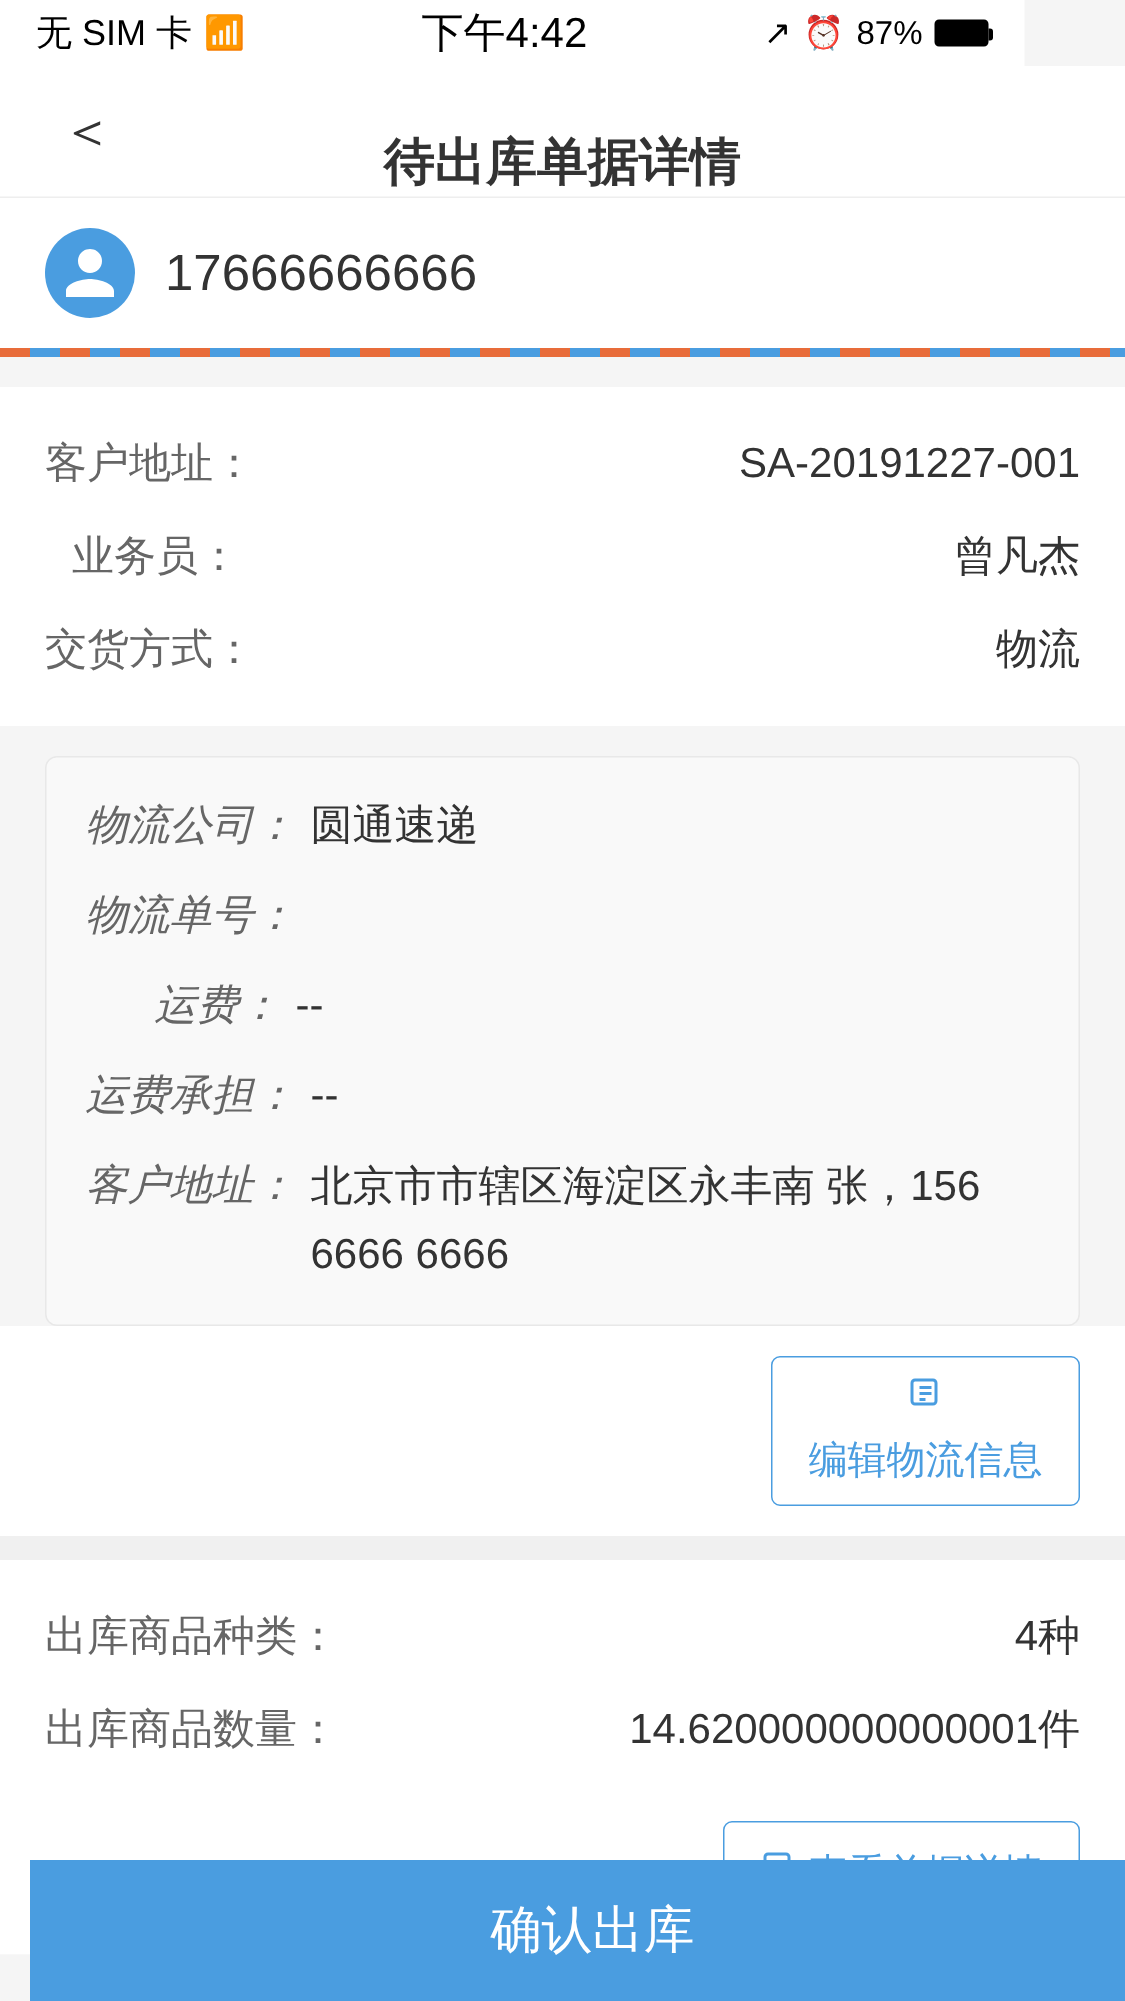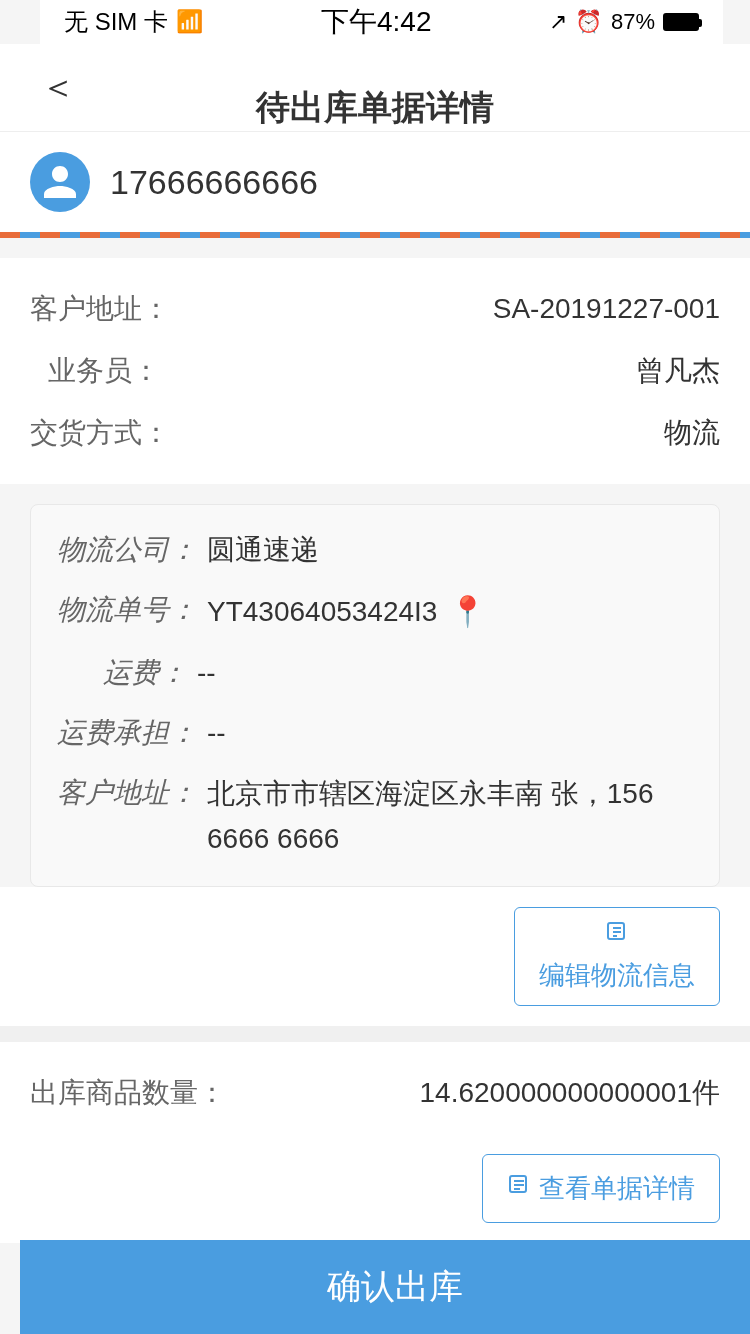--- a/index.html
+++ b/index.html
@@ -17,21 +17,20 @@
     .status-bar {
       width: 683px;
       height: 44px;
       background: #fff;
       display: flex;
       align-items: center;
       justify-content: space-between;
       padding: 0 24px;
       font-size: 24px;
       color: #000;
-      margin-left: 40px;
     }
     .status-left {
       display: flex;
       align-items: center;
       gap: 8px;
       font-size: 24px;
     }
     .status-center {
       font-size: 28px;
       font-weight: 500;
@@ -338,24 +337,20 @@
     </div>
   </div>
 
   <div class="logistics-section">
     <div class="logistics-row">
       <span class="logistics-label">物流公司：</span>
       <span class="logistics-value">圆通速递</span>
     </div>
     <div class="logistics-row">
       <span class="logistics-label">物流单号：</span>
-      <span class="logistics-value">
-        <span>YT43064053424I3</span>
-        <span class="location-icon">📍</span>
-      </span>
     </div>
     <div class="logistics-row">
       <span class="logistics-label">运费：</span>
       <span class="logistics-value">--</span>
     </div>
     <div class="logistics-row">
       <span class="logistics-label">运费承担：</span>
       <span class="logistics-value">--</span>
     </div>
     <div class="logistics-row">
@@ -372,20 +367,24 @@
           <path d="M8 12h8M8 8h8M8 16h4"></path>
         </svg>
       </span>
       <span>编辑物流信息</span>
     </button>
   </div>
 
   <div class="separator"></div>
 
   <div class="goods-section">
+    <div class="info-row">
+      <span class="info-label">出库商品种类：</span>
+      <span class="info-value">4种</span>
+    </div>
     <div class="info-row">
       <span class="info-label">出库商品数量：</span>
       <span class="info-value">14.620000000000001件</span>
     </div>
   </div>
 
   <div class="detail-btn-wrap">
     <button class="detail-btn">
       <span>
         <svg width="24" height="24" viewBox="0 0 24 24" fill="none" stroke="#4a9de0" stroke-width="2">

